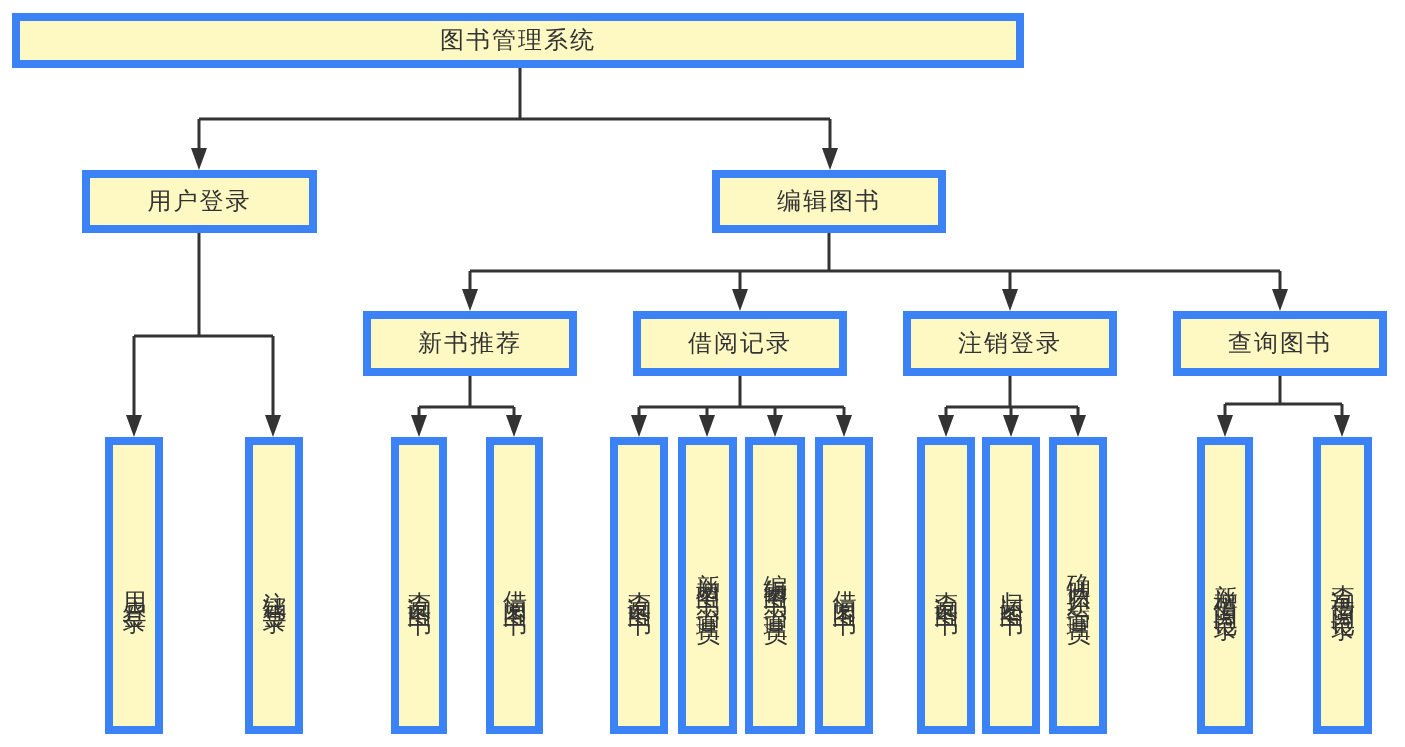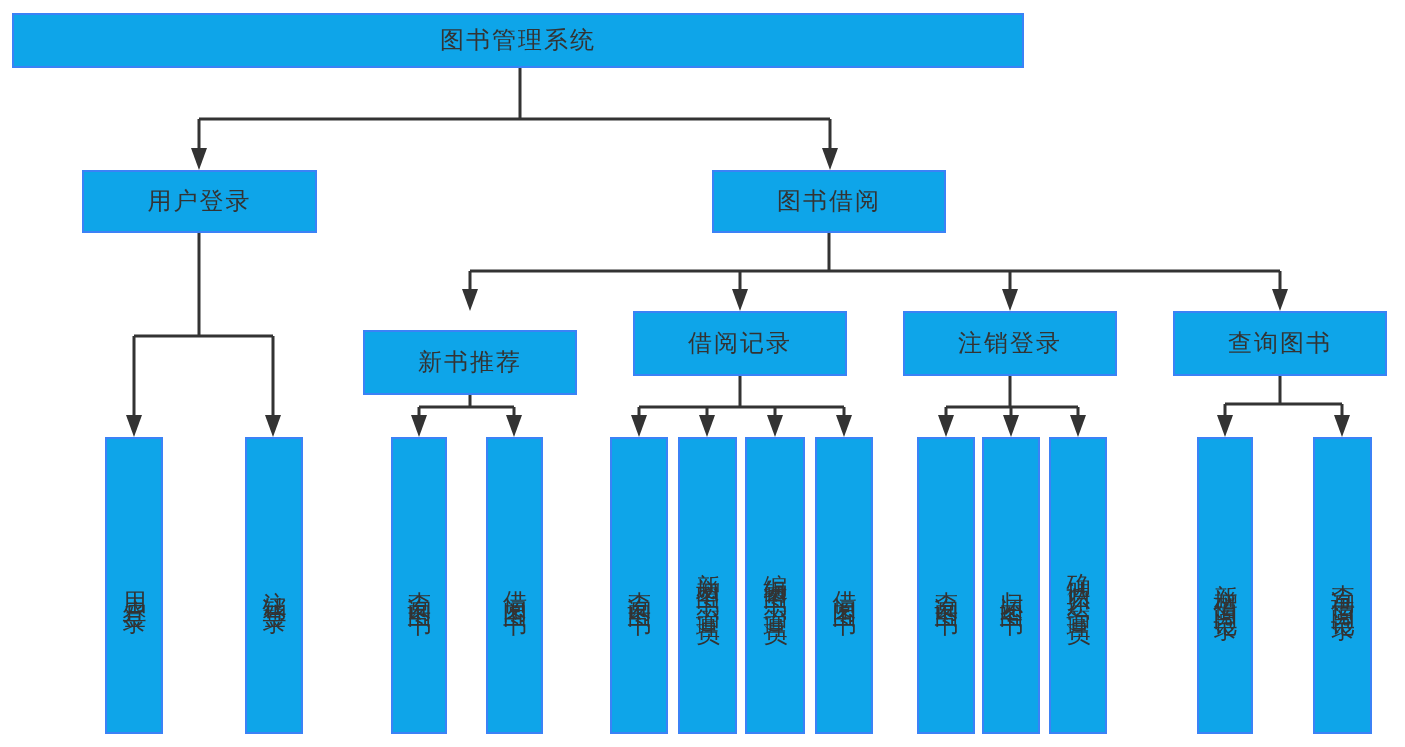--- a/index.html
+++ b/index.html
@@ -13,22 +13,22 @@
     overflow: hidden;
   }
   .connectors {
     position: absolute;
     left: 0; top: 0;
     z-index: 0;
   }
   .box {
     position: absolute;
     box-sizing: border-box;
-    border: 2px solid #3b82f6;
-    background: #0ea5e9;
+    border: 8px solid #3b82f6;
+    background: #fef9c3;
     display: flex;
     align-items: center;
     justify-content: center;
     font-size: 24px;
     letter-spacing: 2px;
     z-index: 1;
     text-align: right;
     line-height: 1.2;
   }
   .leaf {
@@ -95,23 +95,23 @@
       <polygon points="1003,415 1019,415 1011,437"></polygon>
       <polygon points="1070,415 1086,415 1078,437"></polygon>
       <polygon points="1217,415 1233,415 1225,437"></polygon>
       <polygon points="1334,415 1350,415 1342,437"></polygon>
     </g>
   </svg>
 
   <div class="box" style="left:12px; top:13px; width:1012px; height:55px;">图书管理系统</div>
 
   <div class="box" style="left:82px; top:170px; width:235px; height:63px;">用户登录</div>
-  <div class="box" style="left:712px; top:170px; width:234px; height:63px;">图书借阅</div>
+  <div class="box" style="left:712px; top:170px; width:234px; height:63px;">编辑图书</div>
 
-  <div class="box" style="left:363px; top:311px; width:214px; height:65px;margin-top:19px;">新书推荐</div>
+  <div class="box" style="left:363px; top:311px; width:214px; height:65px;">新书推荐</div>
   <div class="box" style="left:633px; top:311px; width:214px; height:65px;">借阅记录</div>
   <div class="box" style="left:903px; top:311px; width:214px; height:65px;">注销登录</div>
   <div class="box" style="left:1173px; top:311px; width:214px; height:65px;">查询图书</div>
 
   <div class="box leaf" style="left:105px; top:437px; width:58px; height:297px;">用户登录</div>
   <div class="box leaf" style="left:245px; top:437px; width:58px; height:297px;">注销登录</div>
 
   <div class="box leaf" style="left:391px; top:437px; width:56px; height:297px;">查询图书</div>
   <div class="box leaf" style="left:486px; top:437px; width:57px; height:297px;">借阅图书</div>
 

